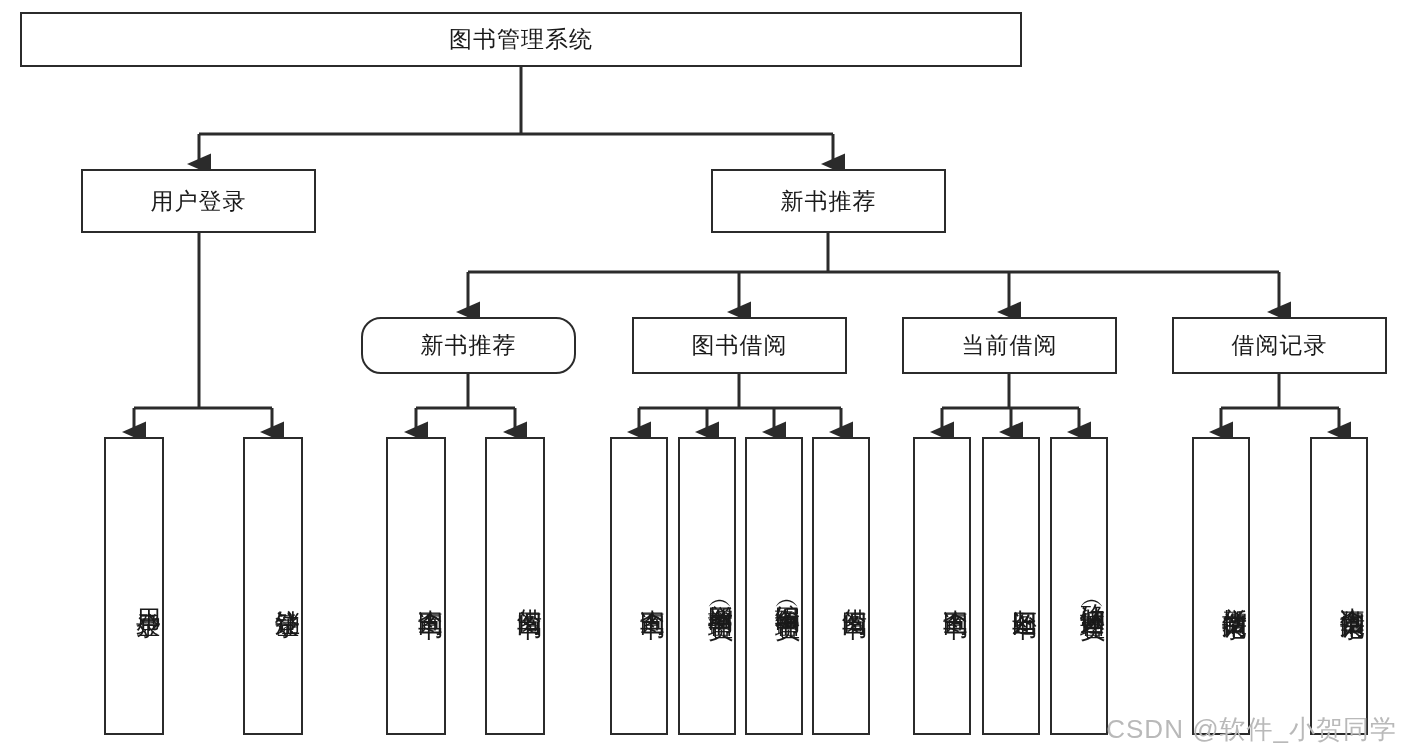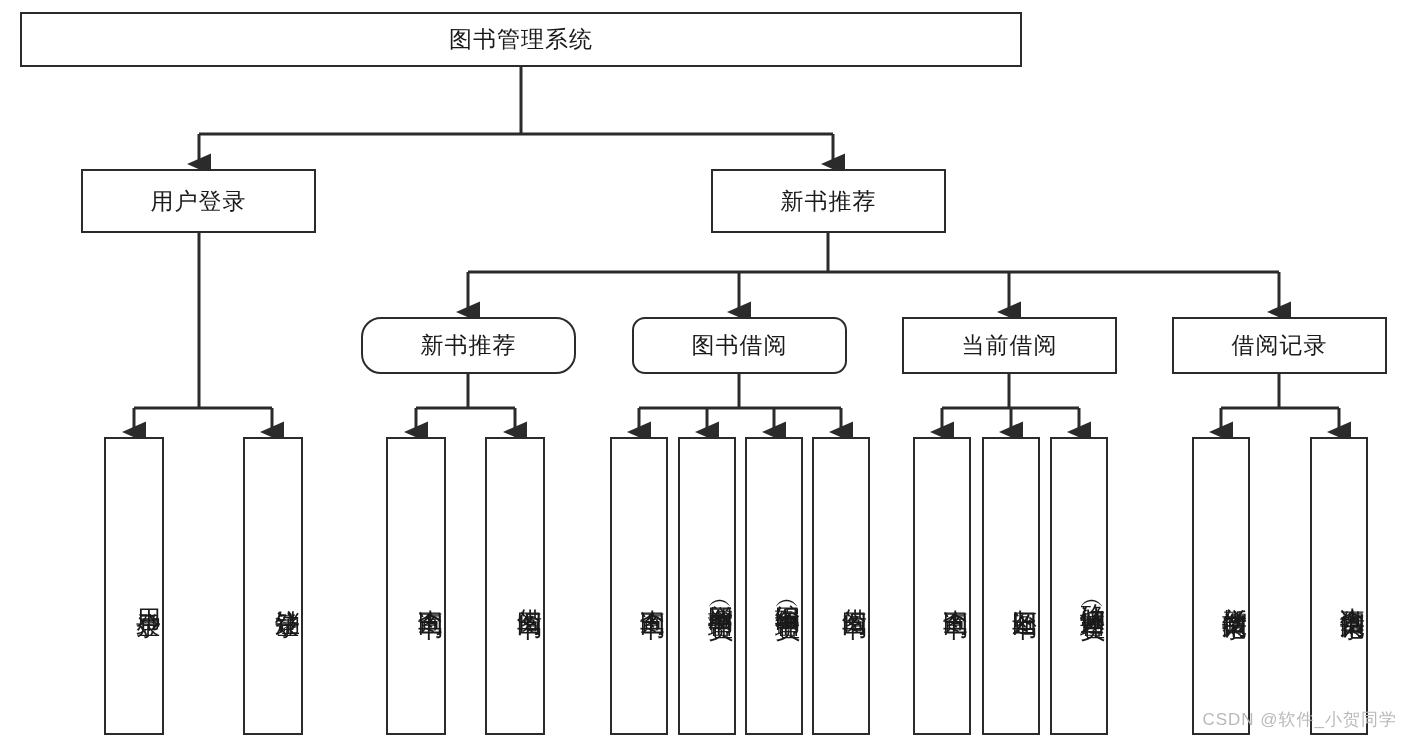--- a/index.html
+++ b/index.html
@@ -44,22 +44,22 @@
     padding-top:14px;
     white-space:nowrap;
   }
   .node-v .vlabel{
     writing-mode:vertical-rl;
     text-orientation:upright;
   }
   .watermark{
     position:absolute;
     right:8px;
-    bottom:16px;
-    font-size:17px;
+    bottom:0;
+    font-size:26px;
     color:#b9b9b9;
     letter-spacing:1px;
     white-space:nowrap;
     user-select:none;
   }
 </style>
 </head>
 <body>
 
 <div id="diagram-root">
@@ -121,21 +121,21 @@
   <div class="node node-h" style="left:81px;top:169px;width:235px;height:64px;">
     <span>用户登录</span>
   </div>
   <div class="node node-h" style="left:711px;top:169px;width:235px;height:64px;">
     <span>新书推荐</span>
   </div>
 
   <div class="node node-h" style="left:361px;top:317px;width:215px;height:57px;border-radius:20px;">
     <span>新书推荐</span>
   </div>
-  <div class="node node-h" style="left:632px;top:317px;width:215px;height:57px;border-radius:13px;">
+  <div class="node node-h" style="left:632px;top:317px;width:215px;height:57px;">
     <span>图书借阅</span>
   </div>
   <div class="node node-h" style="left:1172px;top:317px;width:215px;height:57px;">
     <span>借阅记录</span>
   </div>
   <div class="node node-h" style="left:902px;top:317px;width:215px;height:57px;">
     <span>当前借阅</span>
   </div>
 
   <div class="node node-v" style="left:104px;top:437px;width:60px;height:298px;">

